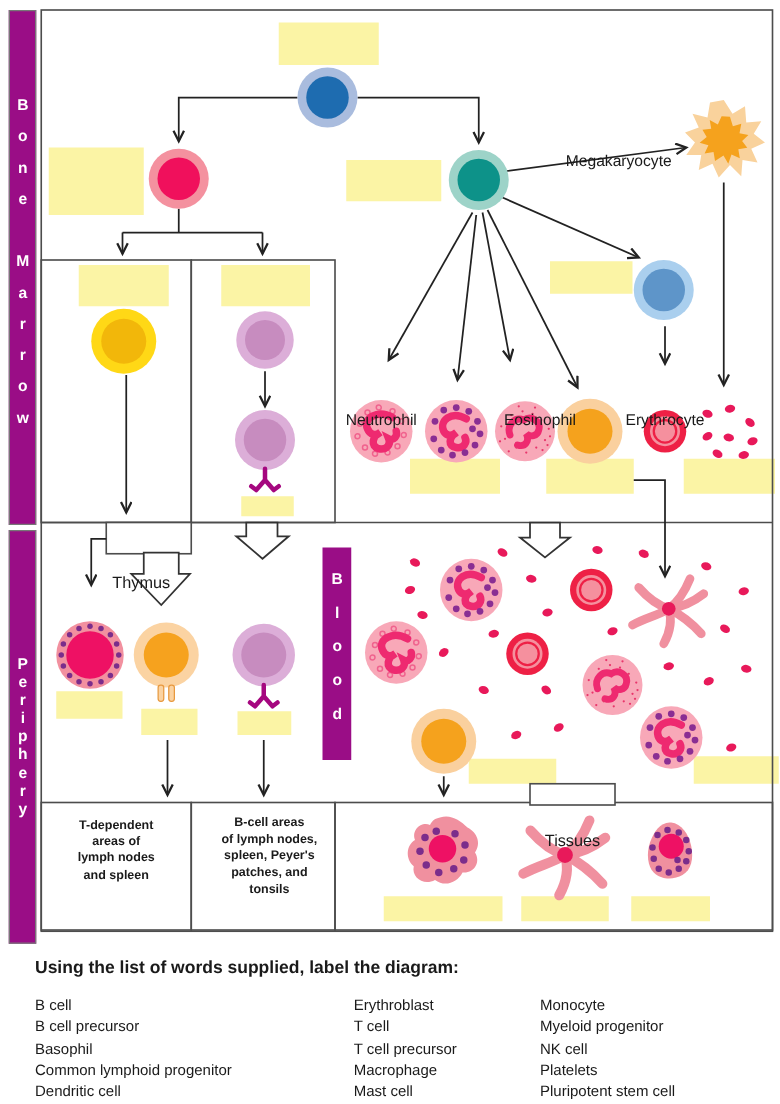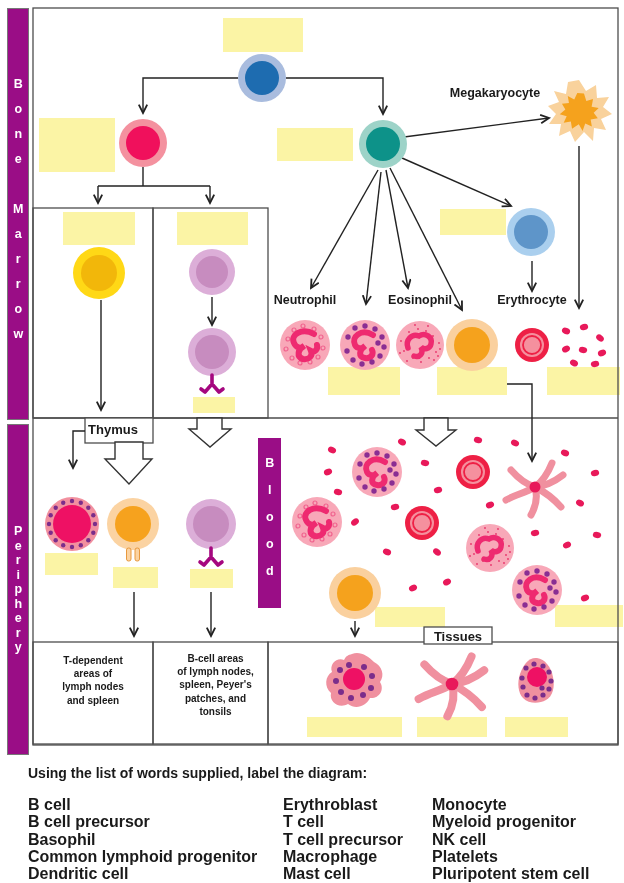--- a/index.html
+++ b/index.html
@@ -7,26 +7,26 @@
          font-family:"Liberation Sans",sans-serif;color:#1a1a1a;}
   .bar{position:absolute;background:#9A0D86;border:1px solid #777;display:flex;
        align-items:center;justify-content:center;box-sizing:border-box;z-index:1;}
   .vtext{writing-mode:vertical-rl;text-orientation:upright;font-weight:bold;color:#fff;
          font-size:12.5px;line-height:1;}
   .vt-bm{letter-spacing:11px;}
   .vt-per{letter-spacing:0.5px;}
   .vt-blood{letter-spacing:13px;}
   .ybox{position:absolute;background:#FBF4A5;z-index:2;}
   svg.canvas{position:absolute;left:0;top:0;z-index:3;}
-  .lbl{position:absolute;font-weight:bold;z-index:4;font-size:12.5px;text-align:center;}
+  .lbl{position:absolute;font-weight:normal;z-index:4;font-size:12.5px;text-align:center;margin-top:36px;}
   .area-txt{position:absolute;font-weight:bold;z-index:4;font-size:10px;line-height:1.32;
             text-align:center;white-space:pre-line;}
   .instruction{position:absolute;left:28px;top:765px;font-weight:bold;font-size:14px;z-index:4;}
   .wcol{position:absolute;top:796px;z-index:4;}
-  .wcol div{font-weight:bold;font-size:16px;line-height:17.3px;white-space:nowrap;}
+  .wcol div{font-weight:normal;font-size:12px;line-height:17.3px;white-space:nowrap;}
 </style>
 </head>
 <body>
 
 <div class="stage">
 
   <div class="bar" style="left:7px;top:8px;width:22px;height:412px;">
     <span class="vtext vt-bm">Bone Marrow</span>
   </div>
   <div class="bar" style="left:7px;top:424px;width:22px;height:331px;">
@@ -349,21 +349,21 @@
         <use href="#gPlat" transform="translate(585,598) rotate(-20)"></use>
     </g>
 
     <use href="#gMacro" transform="translate(355,681)"></use>
     <use href="#gStar" transform="translate(452,684) scale(1.15)"></use>
     <use href="#gMast" transform="translate(536,682)"></use>
   </svg>
 
   <div class="lbl" style="left:438px;top:86px;width:114px;">Megakaryocyte</div>
   <div class="lbl" style="left:263px;top:293px;width:84px;">Neutrophil</div>
-  <div class="lbl" style="left:378px;top:293px;width:84px;">Eosinophil</div>
+  <div class="lbl" style="left:390px;top:293px;width:84px;">Eosinophil</div>
   <div class="lbl" style="left:488px;top:293px;width:88px;">Erythrocyte</div>
   <div class="lbl" style="left:85px;top:422px;width:56px;font-size:13px;">Thymus</div>
   <div class="lbl" style="left:424px;top:629px;width:68px;font-size:13px;">Tissues</div>
   <div class="area-txt" style="left:35px;top:654px;width:116px;">T-dependent
 areas of
 lymph nodes
 and spleen</div>
   <div class="area-txt" style="left:155px;top:652px;width:121px;">B-cell areas
 of lymph nodes,
 spleen, Peyer's

